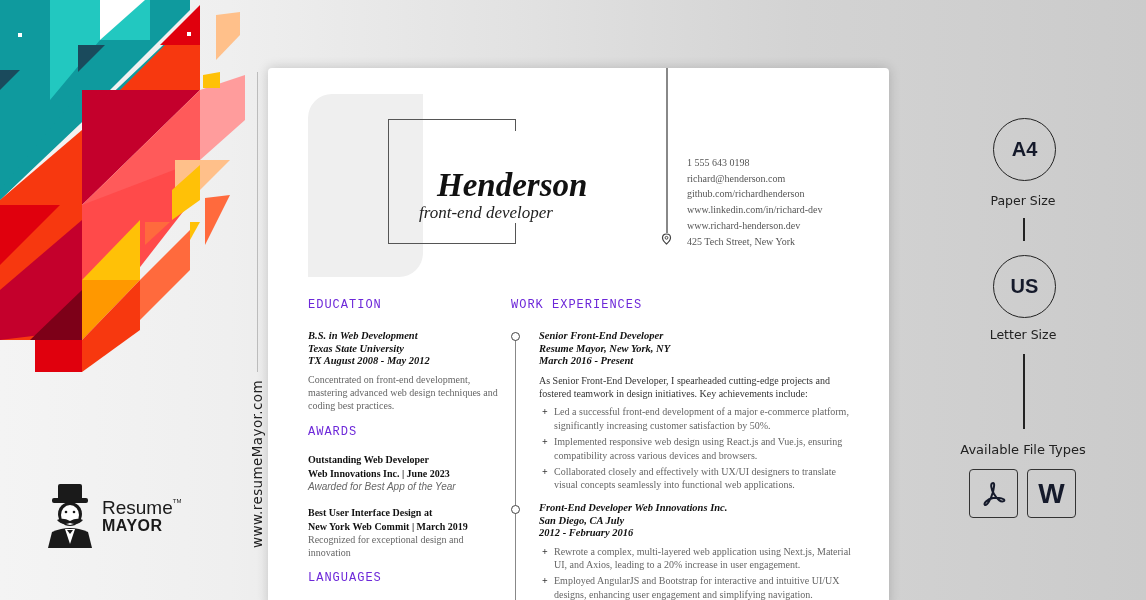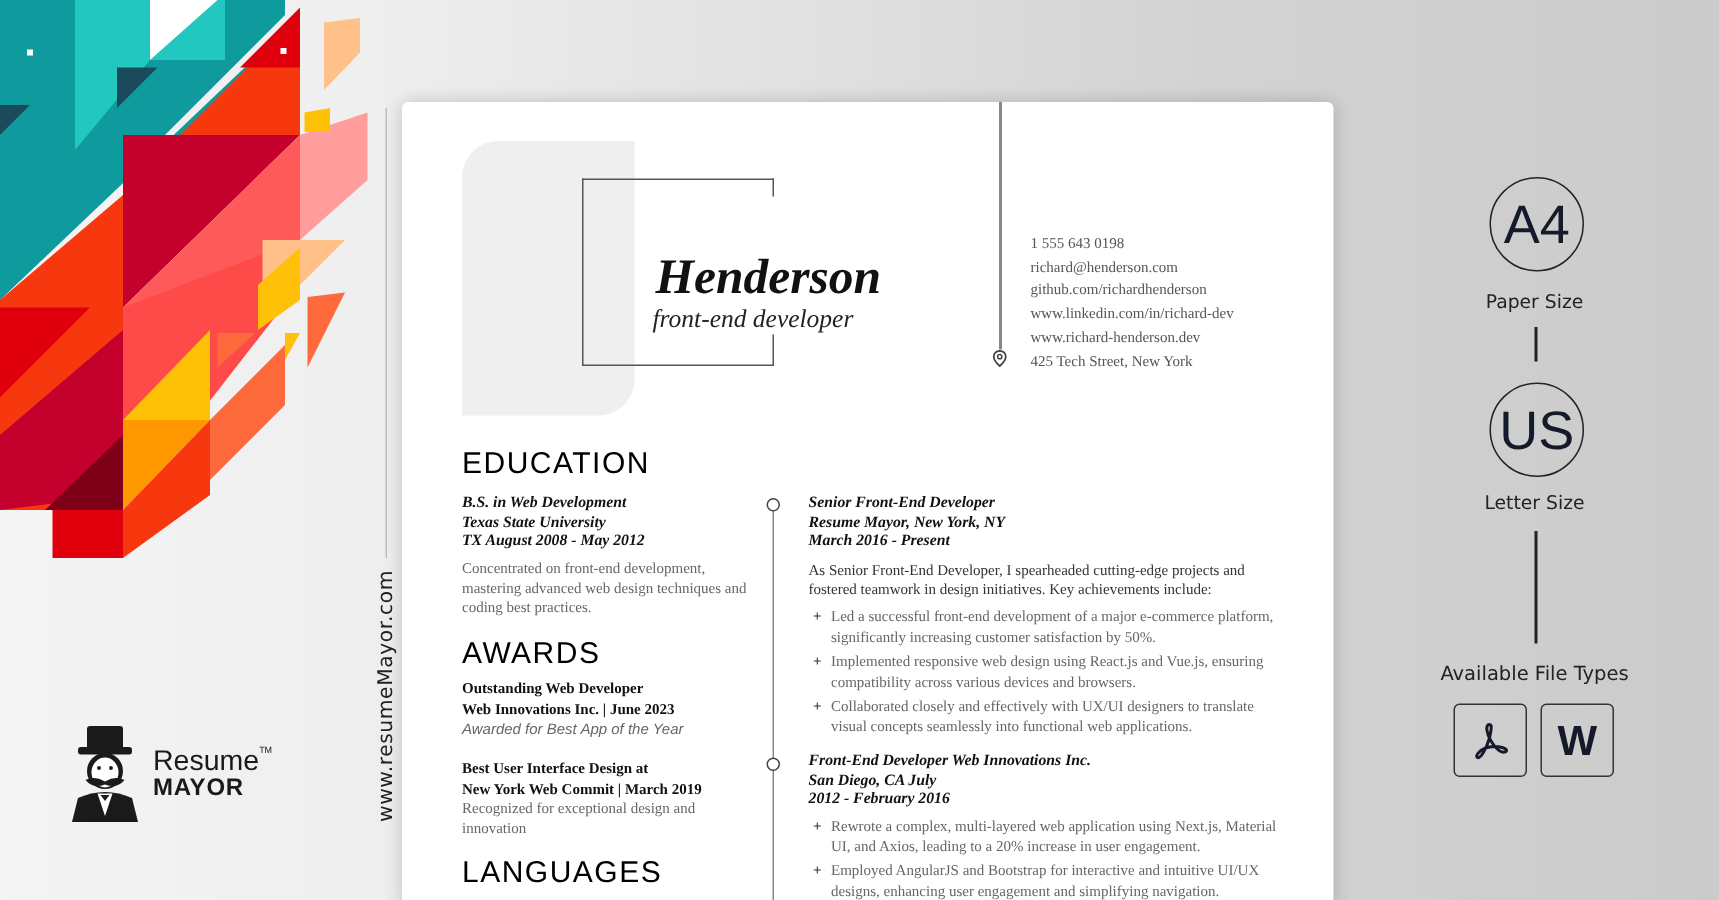--- a/index.html
+++ b/index.html
@@ -32,27 +32,27 @@
     background: #fff; border-radius: 4px;
     box-shadow: 0 0 12px rgba(0,0,0,0.18);
     overflow: hidden;
   }
   .name-bg { position: absolute; left: 40px; top: 26px; width: 115px; height: 183px; background: #efefef; border-radius: 24px 0 24px 0; }
   .name-frame { position: absolute; left: 120px; top: 51px; width: 128px; height: 125px; border: 1px solid #555; border-right: none; }
   .frame-r-top { position: absolute; left: 247px; top: 51px; width: 1px; height: 12px; background: #555; }
   .frame-r-bot { position: absolute; left: 247px; top: 155px; width: 1px; height: 21px; background: #555; }
   .name-first { position: absolute; left: 169px; top: 66px; font-family: "Liberation Serif", serif; font-style: italic; font-size: 33px; color: #111; }
   .name-last { position: absolute; left: 169px; top: 99px; font-family: "Liberation Serif", serif; font-style: italic; font-weight: bold; font-size: 33px; color: #111; }
-  .name-title { position: absolute; left: 167px; top: 135px; font-family: "Liberation Serif", serif; font-style: italic; font-size: 17px; color: #222; }
+  .name-title { position: absolute; left: 151px; top: 135px; font-family: "Liberation Serif", serif; font-style: italic; font-size: 17px; color: #222; }
 
   .divider-v { position: absolute; left: 398px; top: 0; width: 2px; height: 165px; background: #888; }
   .pin-icon { position: absolute; left: 393px; top: 165px; width: 11px; height: 12px; }
   .contact { position: absolute; left: 419px; top: 87px; font-family: "Liberation Serif", serif; font-size: 10px; color: #555; line-height: 15.7px; }
 
-  .section-title { position: absolute; font-family: Liberation Sans, sans-serif; font-size: 20px; letter-spacing: 1px; color: #000000; }
+  .section-title { position: absolute; font-family: Liberation Mono, monospace; font-size: 12px; letter-spacing: 1px; color: #6d28d9; }
   .edu-title { left: 40px; top: 230px; }
   .work-title { left: 243px; top: 230px; }
   .awards-title { left: 40px; top: 357px; }
   .lang-title { left: 40px; top: 503px; }
 
   .bi { font-family: "Liberation Serif", serif; font-style: italic; font-weight: bold; font-size: 10.5px; color: #111; line-height: 12.5px; }
   .b { font-family: "Liberation Serif", serif; font-weight: bold; font-size: 10px; color: #111; line-height: 13.5px; }
   .body-grey { font-family: "Liberation Serif", serif; font-size: 10px; color: #666; line-height: 13.4px; }
   .body-dark { font-family: "Liberation Serif", serif; font-size: 10px; color: #333; line-height: 13.4px; }
   .it-grey { font-family: Liberation Sans, sans-serif; font-style: italic; font-size: 10px; color: #666; line-height: 13px; }
@@ -73,21 +73,21 @@
   .job-intro { margin-top: 6px; }
   .bullets { list-style: none; margin-top: 5px; }
   .bullets li { position: relative; padding-left: 15px; margin-bottom: 3px; }
   .bullets li::before { content: "+"; position: absolute; left: 3px; top: 0; color: #333; font-weight: bold; font-size: 10px; }
 
   
   .right { position: absolute; left: 960px; top: 118px; width: 126px; font-family: "DejaVu Sans", sans-serif; }
   .circle {
     position: absolute; width: 63px; height: 63px; border: 1.5px solid #222; border-radius: 50%;
     display: flex; align-items: center; justify-content: center;
-    font-family: "Liberation Sans", sans-serif; font-weight: normal; font-size: 36px; color: #151a2b;
+    font-family: "Liberation Sans", sans-serif; font-weight: bold; font-size: 20px; color: #151a2b;
   }
   .c-a4 { left: 33px; top: 0; }
   .c-us { left: 33px; top: 137px; }
   .r-label { position: absolute; width: 126px; text-align: center; font-size: 12.5px; color: #222; }
   .l-paper { top: 75px; }
   .l-letter { top: 209px; }
   .r-line { position: absolute; left: 63px; width: 2px; background: #222; }
   .line1 { top: 100px; height: 23px; }
   .line2 { top: 236px; height: 75px; }
   .l-files { top: 324px; font-size: 13px; left: -4px; width: 134px; }
@@ -195,20 +195,21 @@
     <div class="it-grey">Awarded for Best App of the Year</div>
   </div>
   <div class="award2">
     <div class="b">Best User Interface Design at</div>
     <div class="b">New York Web Commit | March 2019</div>
     <div class="body-grey">Recognized for exceptional design and innovation</div>
   </div>
 
   <div class="section-title lang-title">LANGUAGES</div>
 
+  <div class="section-title work-title">WORK EXPERIENCES</div>
   <div class="timeline"></div>
   <div class="tl-dot dot1"></div>
   <div class="tl-dot dot2"></div>
 
   <div class="job job1">
     <div class="bi">Senior Front-End Developer</div>
     <div class="bi">Resume Mayor, New York, NY</div>
     <div class="bi">March 2016 - Present</div>
     <div class="body-dark job-intro">As Senior Front-End Developer, I spearheaded cutting-edge projects and fostered teamwork in design initiatives. Key achievements include:</div>
     <ul class="bullets">

